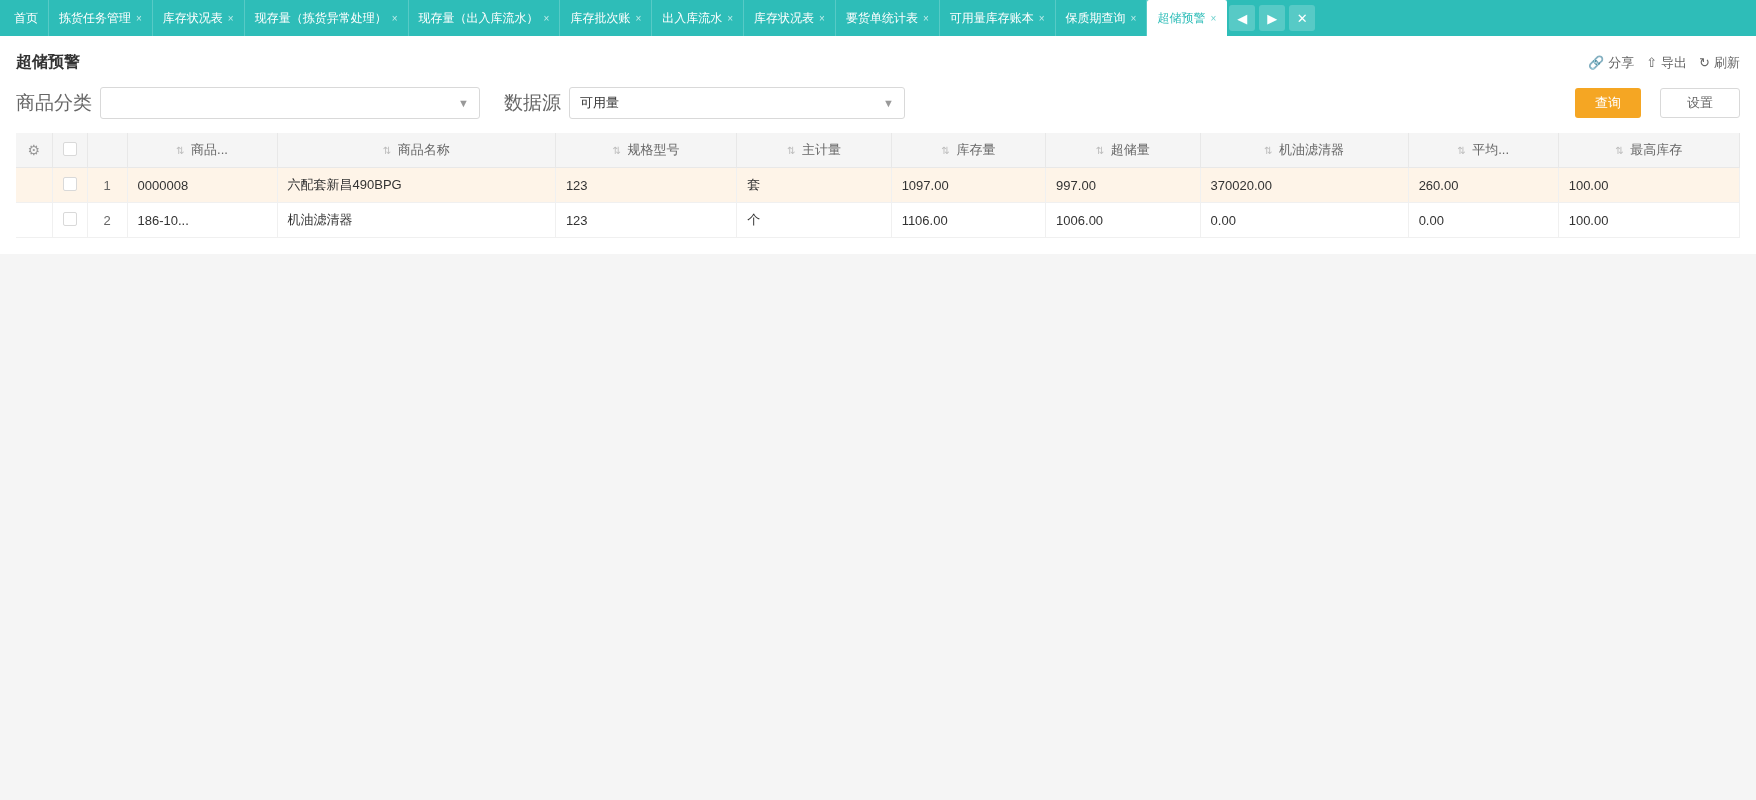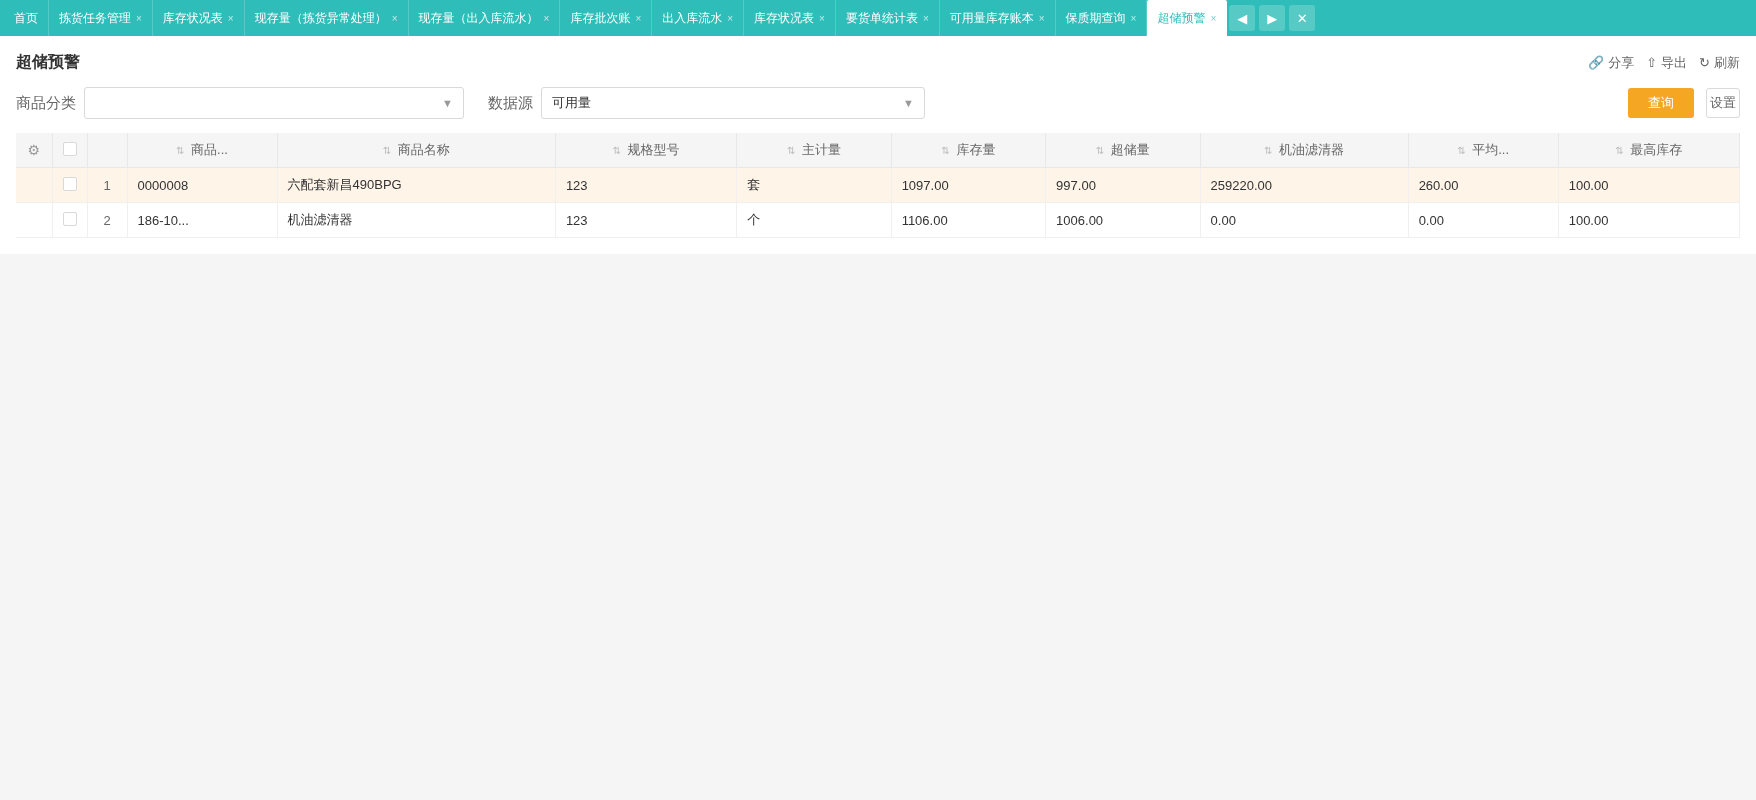--- a/index.html
+++ b/index.html
@@ -87,65 +87,65 @@
       gap: 24px;
       margin-bottom: 14px;
     }
     .filter-item {
       display: flex;
       align-items: center;
       gap: 8px;
     }
     .filter-label {
       color: #666;
-      font-size: 15px;
+      font-size: 19px;
       white-space: nowrap;
     }
     .filter-select {
       display: flex;
       align-items: center;
       justify-content: space-between;
       width: 380px;
       height: 32px;
       border: 1px solid #d9d9d9;
       border-radius: 3px;
       padding: 0 10px;
       background: #fff;
       cursor: pointer;
       font-size: 13px;
       color: #333;
     }
     .filter-select-datasource {
-      width: 384px;
+      width: 336px;
     }
     .filter-select .chevron { color: #999; font-size: 11px; }
 
     .btn-query {
       background: #f5a623;
       color: #fff;
       border: none;
       border-radius: 3px;
       padding: 6px 20px;
       font-size: 13px;
       cursor: pointer;
       margin-left: auto;
     }
     .btn-settings {
       background: #fff;
       color: #666;
       border: 1px solid #d9d9d9;
       border-radius: 3px;
-      padding: 5px 3px;
+      padding: 5px 26px;
       font-size: 13px;
       cursor: pointer;
     }
 
     .filter-right {
       display: flex;
-      gap: 12px;
+      gap: 19px;
       margin-left: auto;
     }
 
     
     .data-table {
       width: 100%;
       border-collapse: collapse;
       font-size: 13px;
     }
     .data-table thead tr {
@@ -334,21 +334,21 @@
         <tr class="highlighted">
       <td class="gear-cell"></td>
       <td class="checkbox-cell"><span class="checkbox"></span></td>
       <td class="row-num">1</td>
       <td>0000008</td>
       <td>六配套新昌490BPG</td>
       <td>123</td>
       <td>套</td>
       <td>1097.00</td>
       <td>997.00</td>
-      <td>259220.00</td>
+      <td>370020.00</td>
       <td>260.00</td>
       <td>100.00</td>
     </tr>
         <tr>
       <td class="gear-cell"></td>
       <td class="checkbox-cell"><span class="checkbox"></span></td>
       <td class="row-num">2</td>
       <td>186-10...</td>
       <td>机油滤清器</td>
       <td>123</td>

